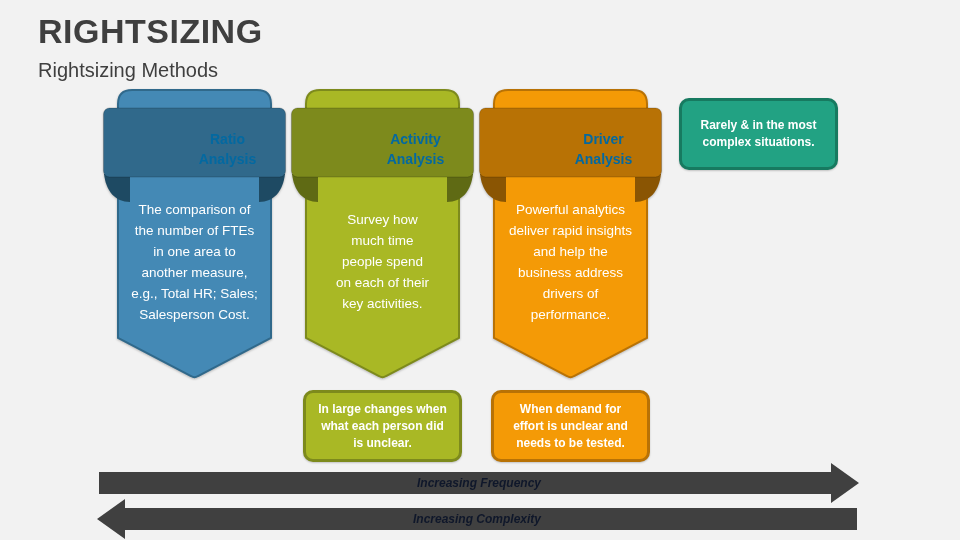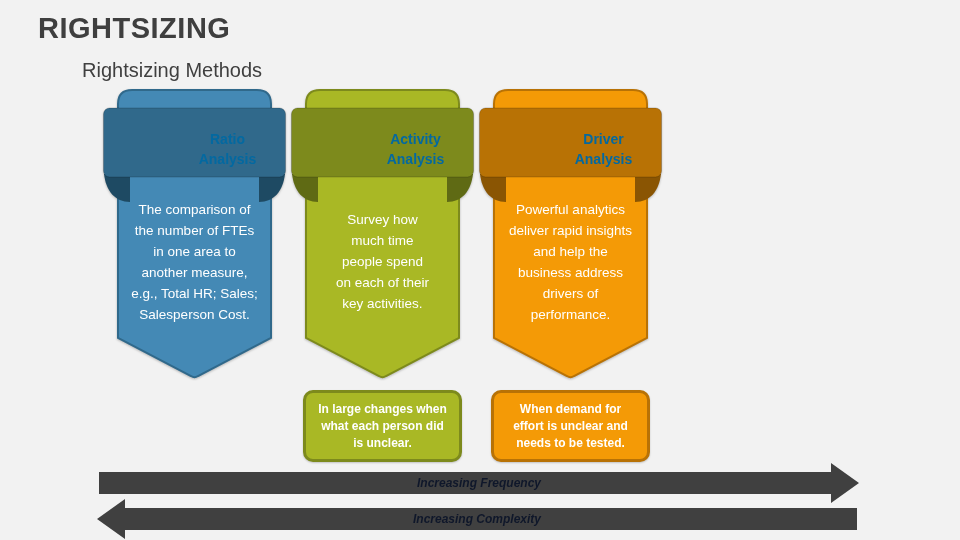--- a/index.html
+++ b/index.html
@@ -4,26 +4,26 @@
 <style>
   html, body { margin: 0; padding: 0; }
   body {
     width: 960px; height: 540px;
     position: relative; overflow: hidden;
     background: var(--bg, #F2F2F2);
     font-family: "Liberation Sans", sans-serif;
   }
   .page-title {
     position: absolute; left: 38px; top: 12px;
-    font-size: 29px; font-weight: 700; letter-spacing: 0.5px;
+    font-size: 34px; font-weight: 700; letter-spacing: 0.5px;
     color: var(--text-dark, #3F3F3F);
   }
   .page-subtitle {
     position: absolute; left: 38px; top: 59px;
-    font-size: 20px; color: var(--text-dark, #3F3F3F); margin-left: 44px;
+    font-size: 20px; color: var(--text-dark, #3F3F3F);
   }
   .methods-row {
     position: absolute; left: 103px; top: 88px;
     display: flex; gap: 5px;
   }
   .method-column { width: 183px; display: flex; flex-direction: column; }
   .banner { position: relative; width: 183px; height: 292px; }
   .banner-svg { position: absolute; left: 0; top: 0; width: 183px; height: 292px;
     filter: drop-shadow(0 1px 1px rgba(0,0,0,0.25)); }
   .shape-body { fill: var(--body); stroke: var(--band); stroke-width: 2; }
@@ -128,20 +128,24 @@
 performance.</div>
     </div>
     <div class="usage-box">
       <span>When demand for
 effort is unclear and
 needs to be tested.</span>
     </div>
   </div>
 
   <div class="method-column" style="--body: #22A283; --band: #177A60; --fold: #0F5C47;">
+    <div class="usage-box">
+      <span>Rarely &amp; in the most
+complex situations.</span>
+    </div>
   </div>
 
 </div>
 
 <div class="arrow" id="arrow-frequency">
   <svg viewBox="0 0 760 40">
     <polygon points="0,9 732,9 732,0 760,20 732,40 732,31 0,31"></polygon>
   </svg>
   <div class="arrow-label">Increasing Frequency</div>
 </div>

